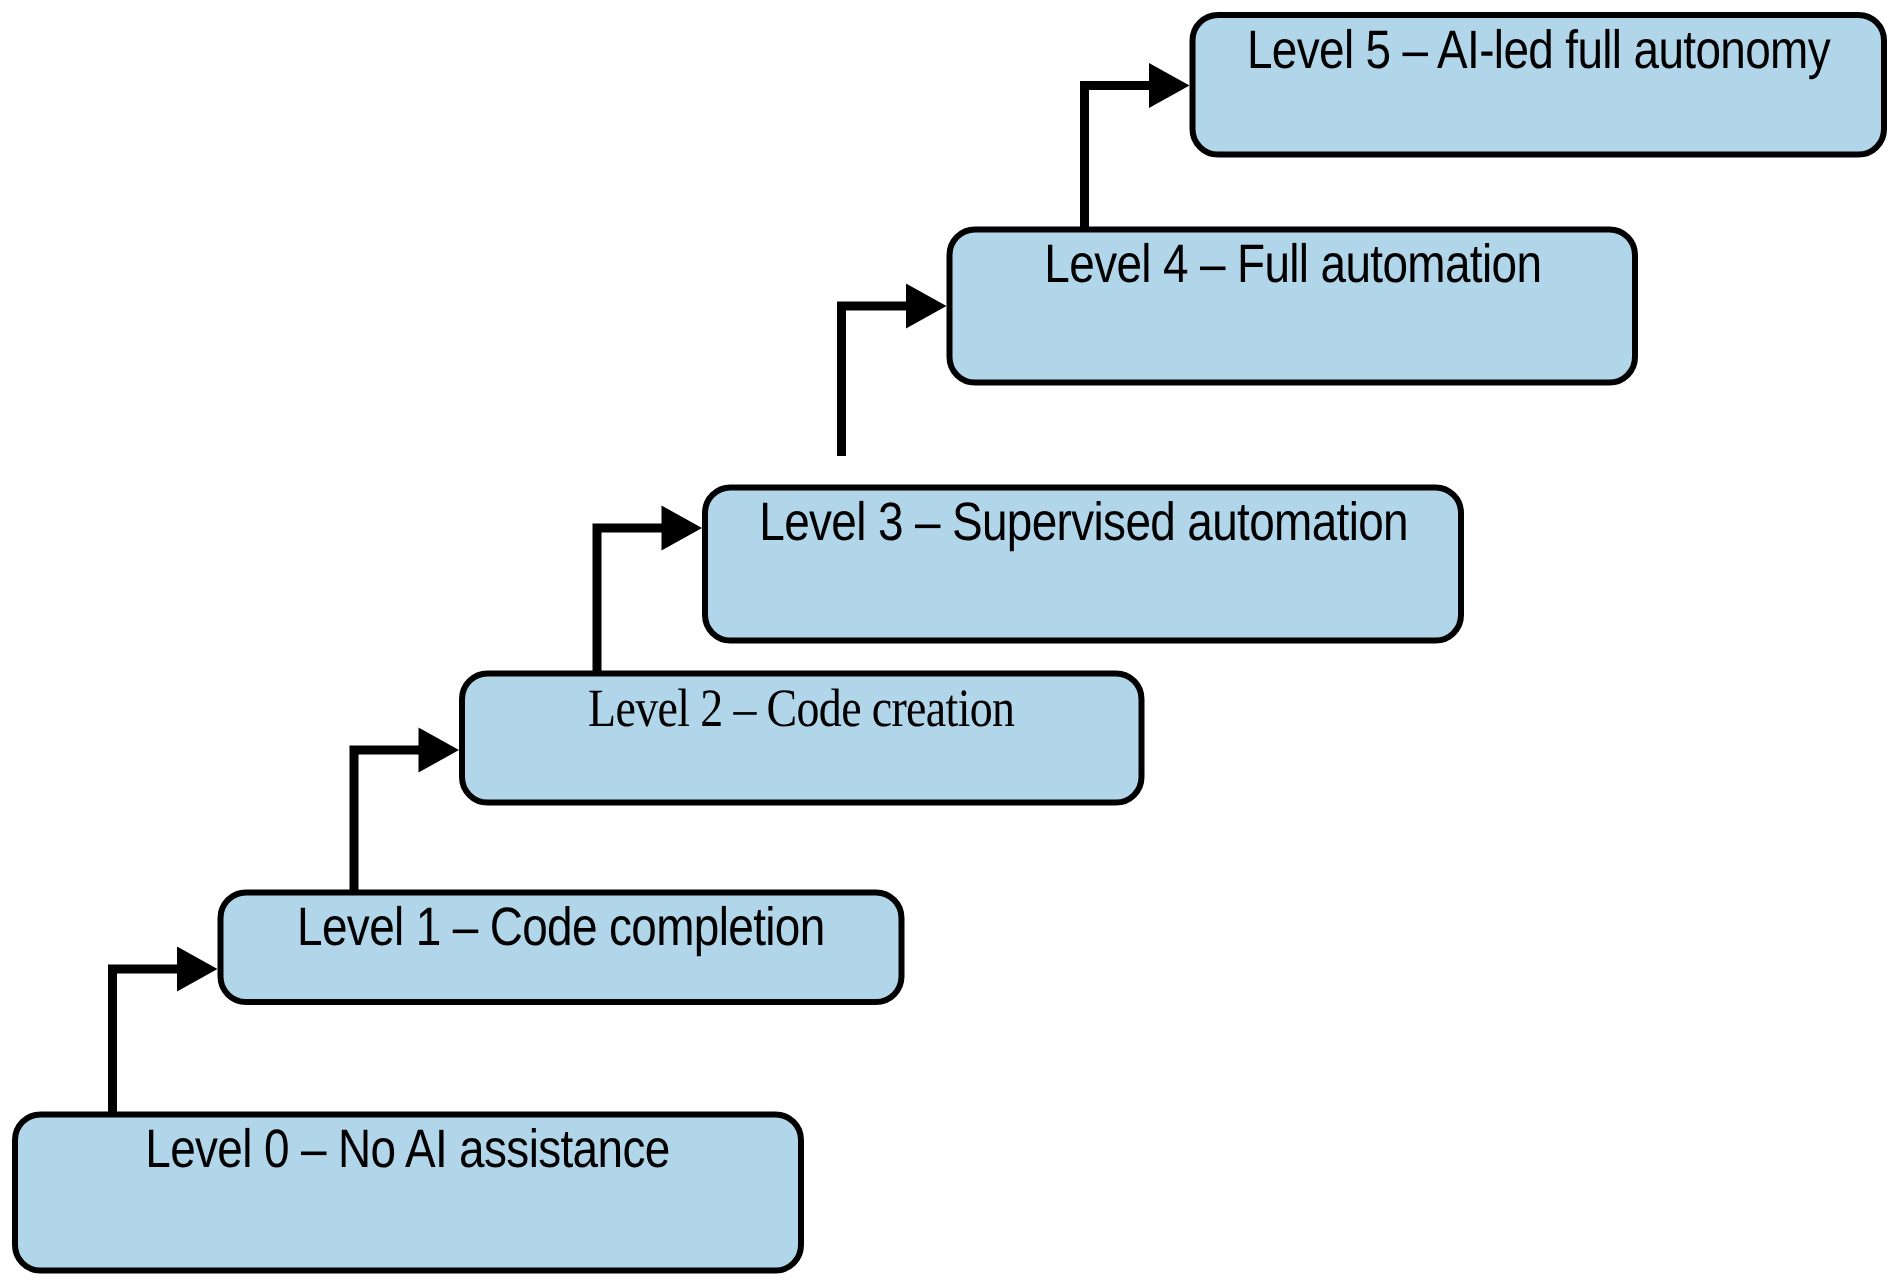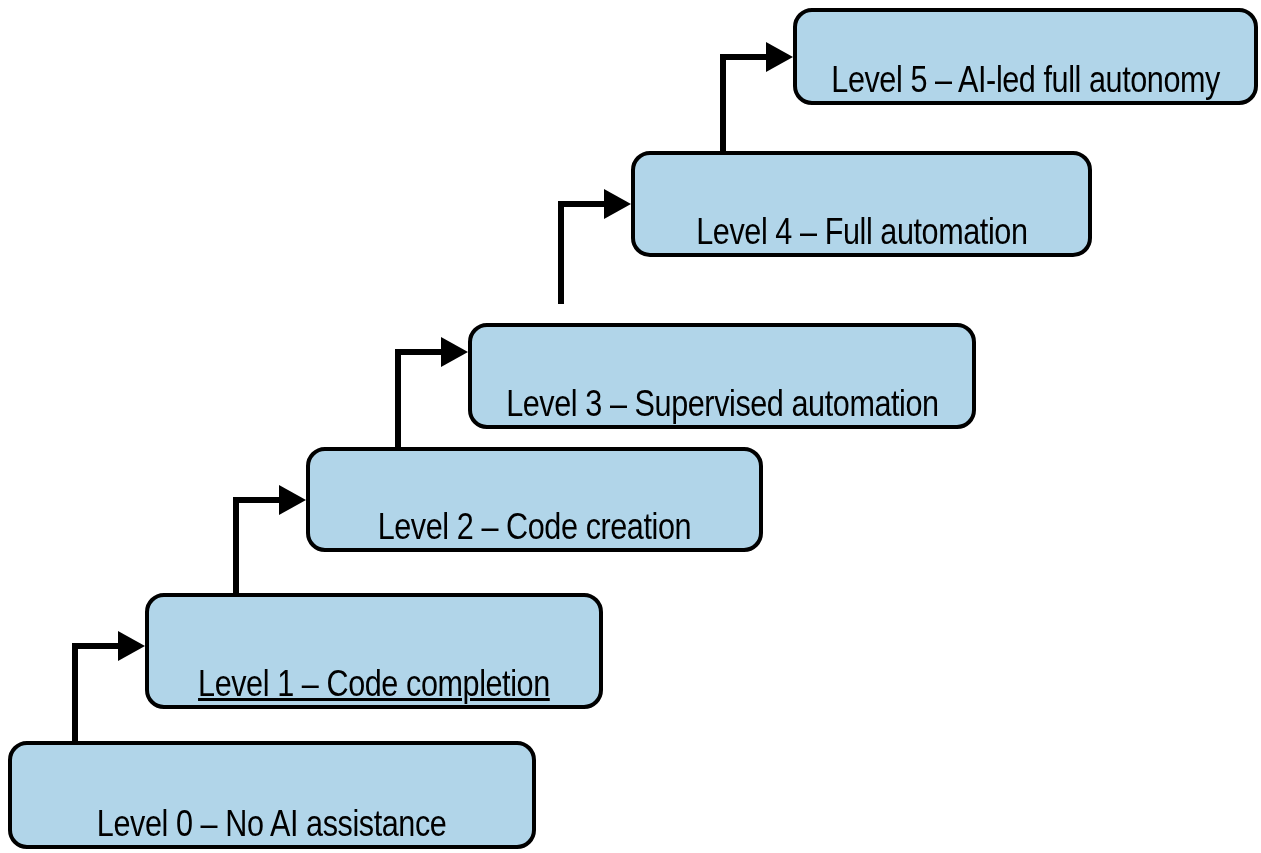--- a/index.html
+++ b/index.html
@@ -31,35 +31,35 @@
     stroke: none;
   }
   .level-box {
     position: absolute;
     z-index: 1;
     box-sizing: border-box;
     background: var(--box-fill, #b1d5e9);
     border: 4px solid var(--box-border, #000000);
     border-radius: 19px;
     display: flex;
-    align-items: flex-end;
+    align-items: flex-start;
     justify-content: center;
   }
   .level-label {
     font-size: 36px;
     font-weight: 400;
     letter-spacing: -0.5px;
     color: var(--text, #000000);
     white-space: nowrap;
     transform: scaleX(0.85);
     transform-origin: 50% 50%;
   }
   #box-0 { left: 8px;   top: 741px; width: 528px; height: 108px; }
-  #box-1 { left: 145px; top: 593px; width: 458px; height: 116px; text-decoration: underline; }
-  #box-2 { left: 306px; top: 447px; width: 457px; height: 105px; }
+  #box-1 { left: 145px; top: 593px; width: 458px; height: 77px; }
+  #box-2 { left: 306px; top: 447px; width: 457px; height: 90px; font-family: Liberation Serif, serif; }
   #box-3 { left: 468px; top: 299px; width: 508px; height: 106px; margin-top: 24px; }
   #box-4 { left: 631px; top: 151px; width: 461px; height: 106px; }
   #box-5 { left: 793px; top: 8px;   width: 465px; height: 97px;  }
 </style>
 </head>
 <body>
 
 <div class="canvas">
 
   <svg class="connectors" width="1261" height="853" viewBox="0 0 1261 853">

